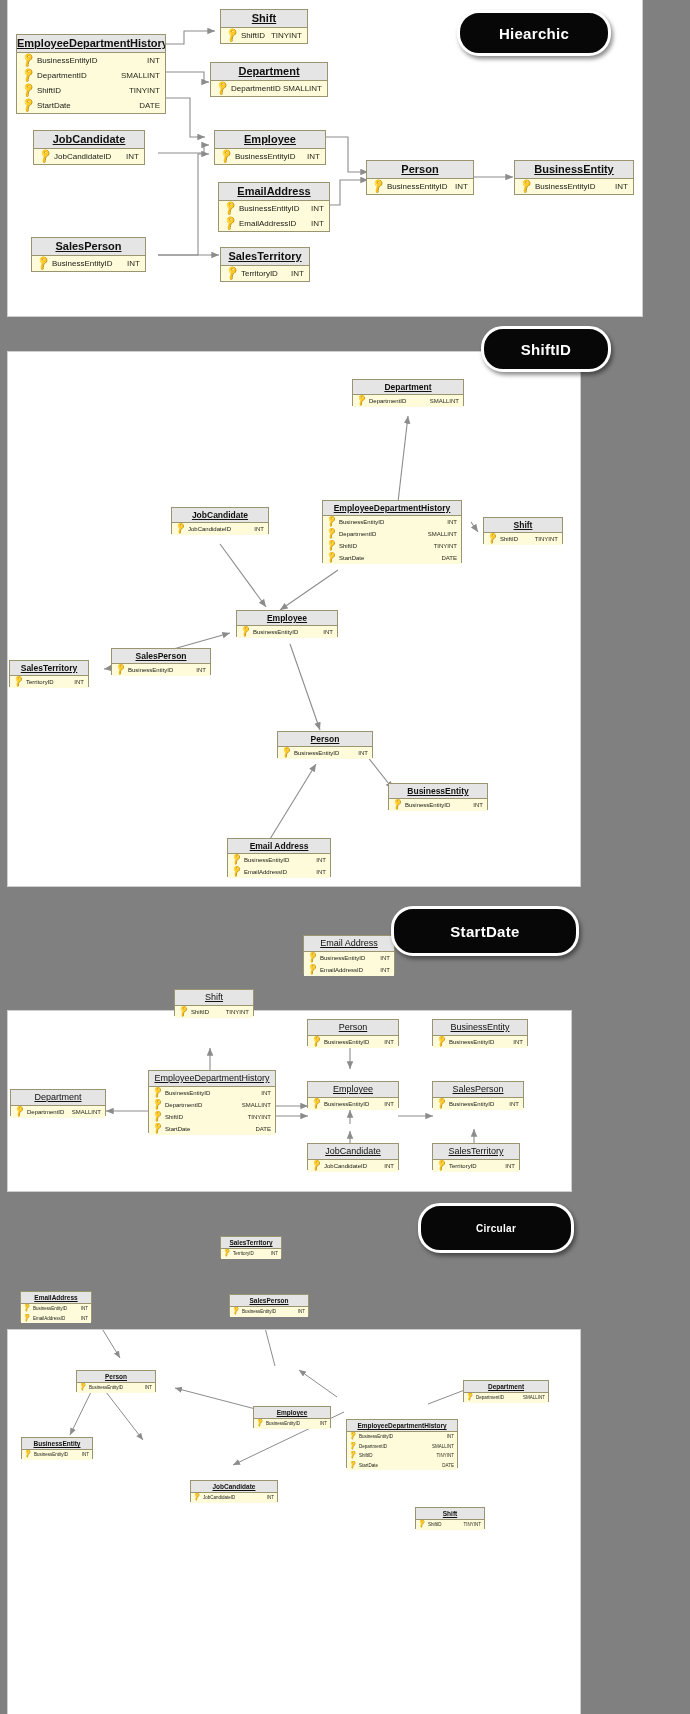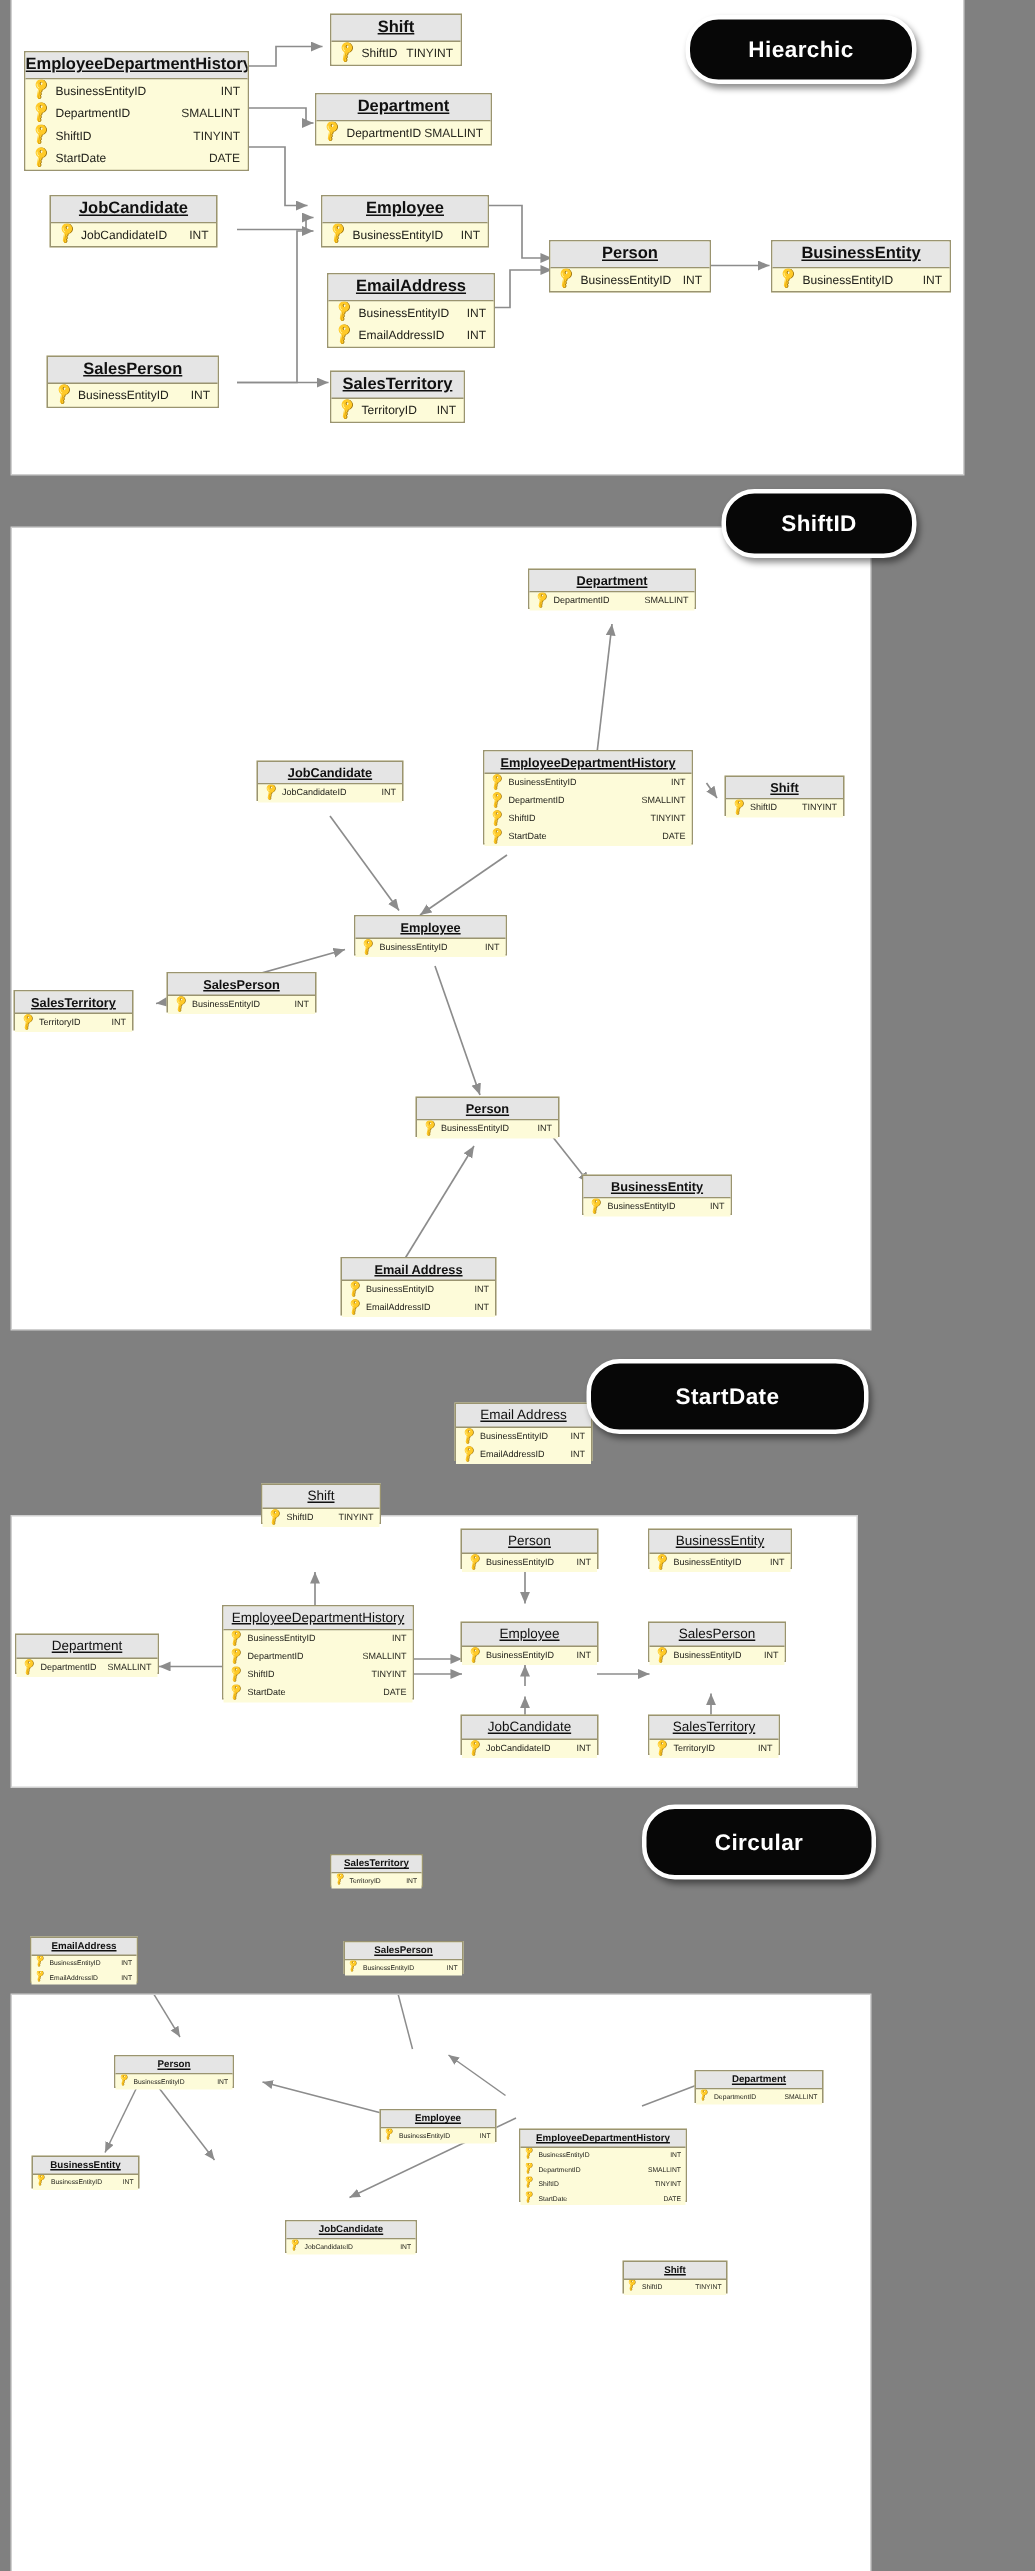--- a/index.html
+++ b/index.html
@@ -706,15 +706,15 @@
   <div class="ttl">SalesPerson</div>
   <div class="rows">
     <div class="row">
       <span class="key">🔑</span>
       <span class="col">BusinessEntityID</span>
       <span class="typ">INT</span>
     </div>
   </div>
 </div>
 
-<div class="badge" style="left:428px;top:1203px;width:150px;height:44px;font-size:15px;">
+<div class="badge" style="left:418px;top:1203px;width:150px;height:44px;font-size:10px;">
   <span>Circular</span>
 </div>
 
 </body></html>

